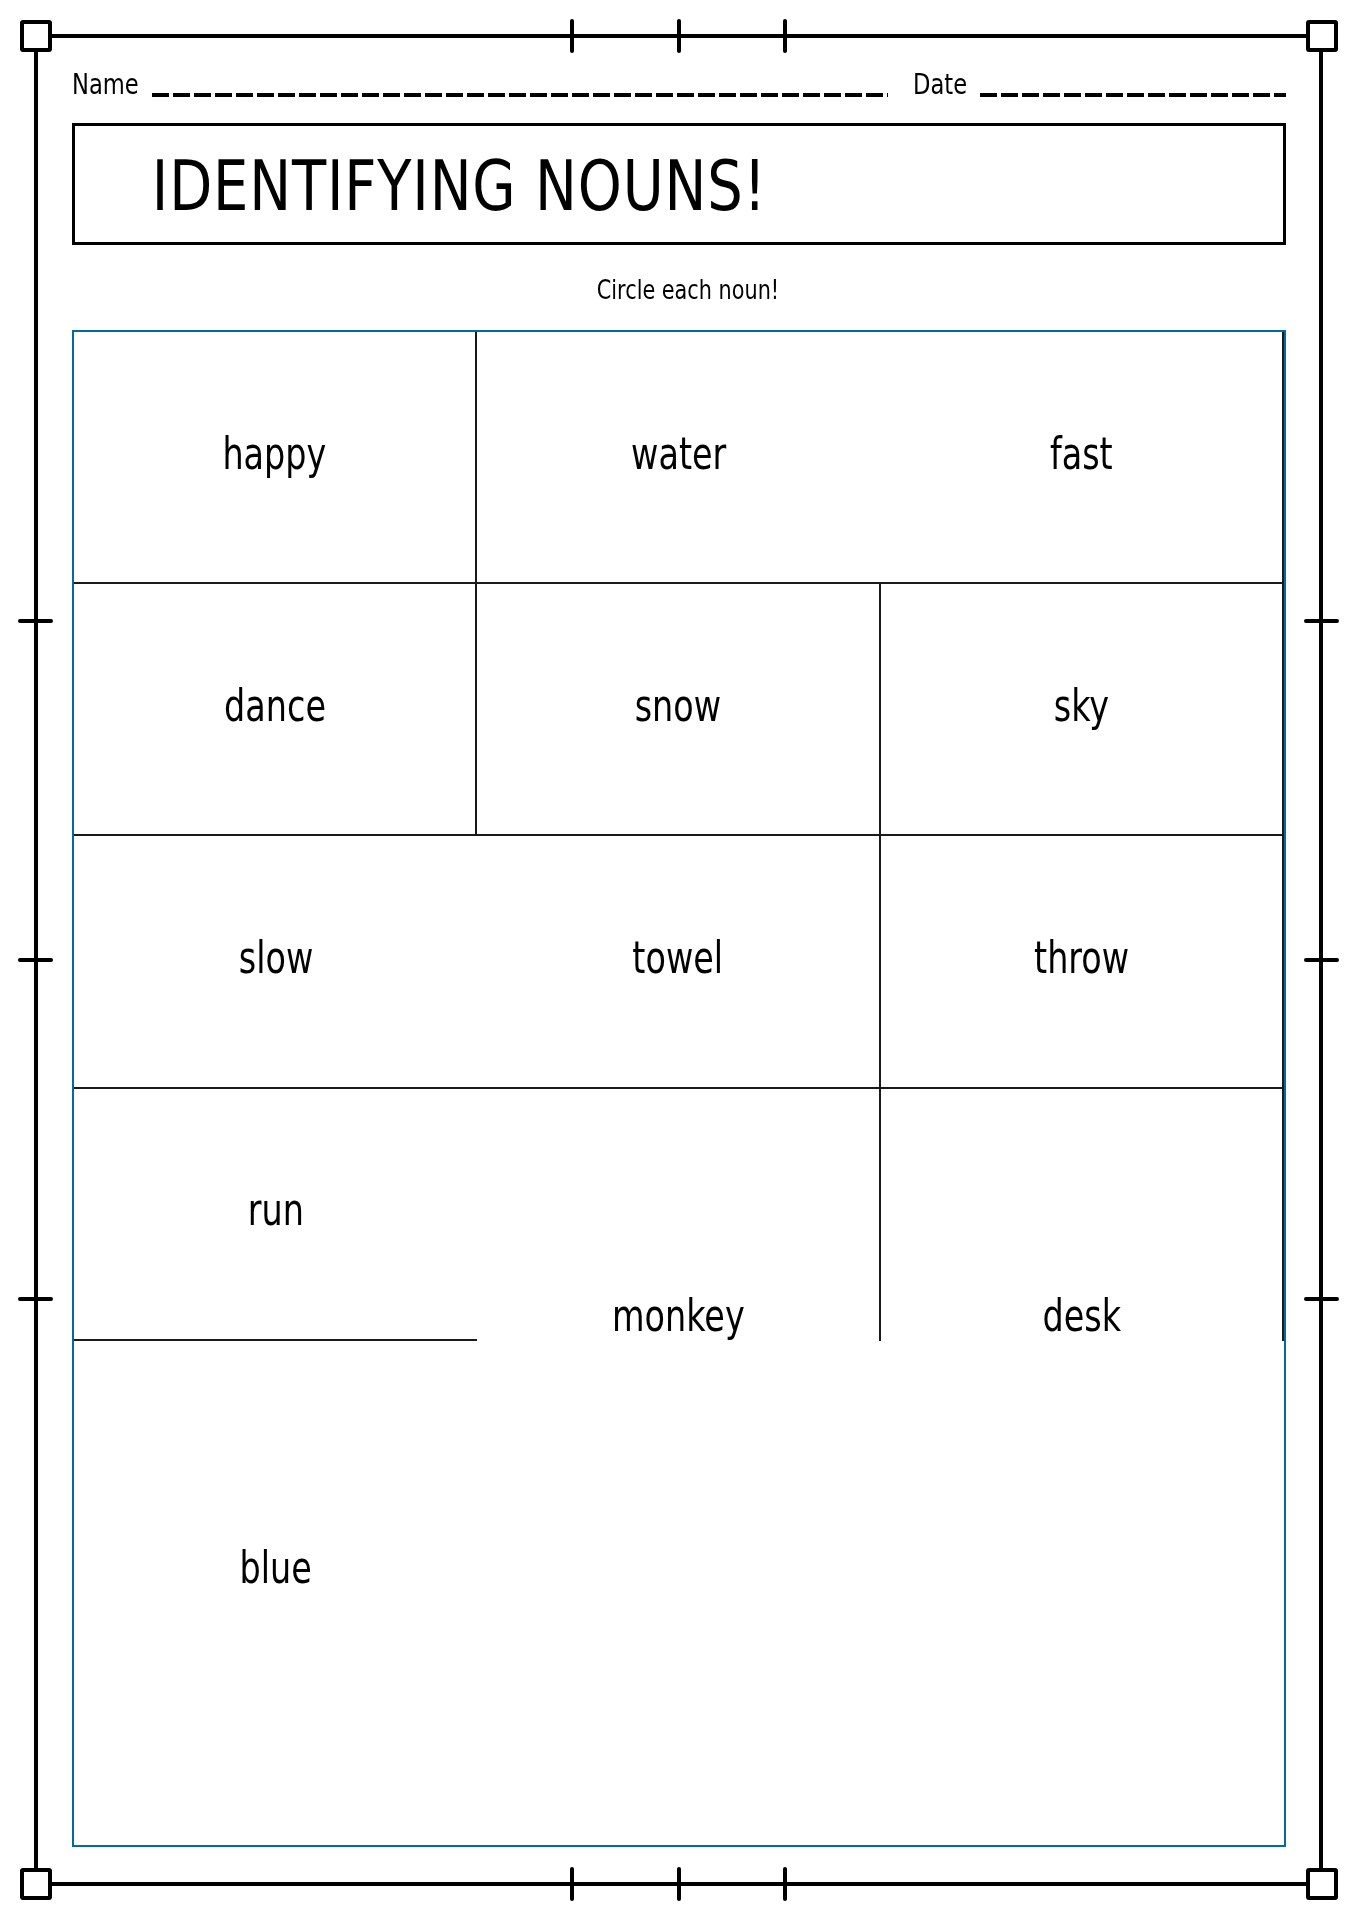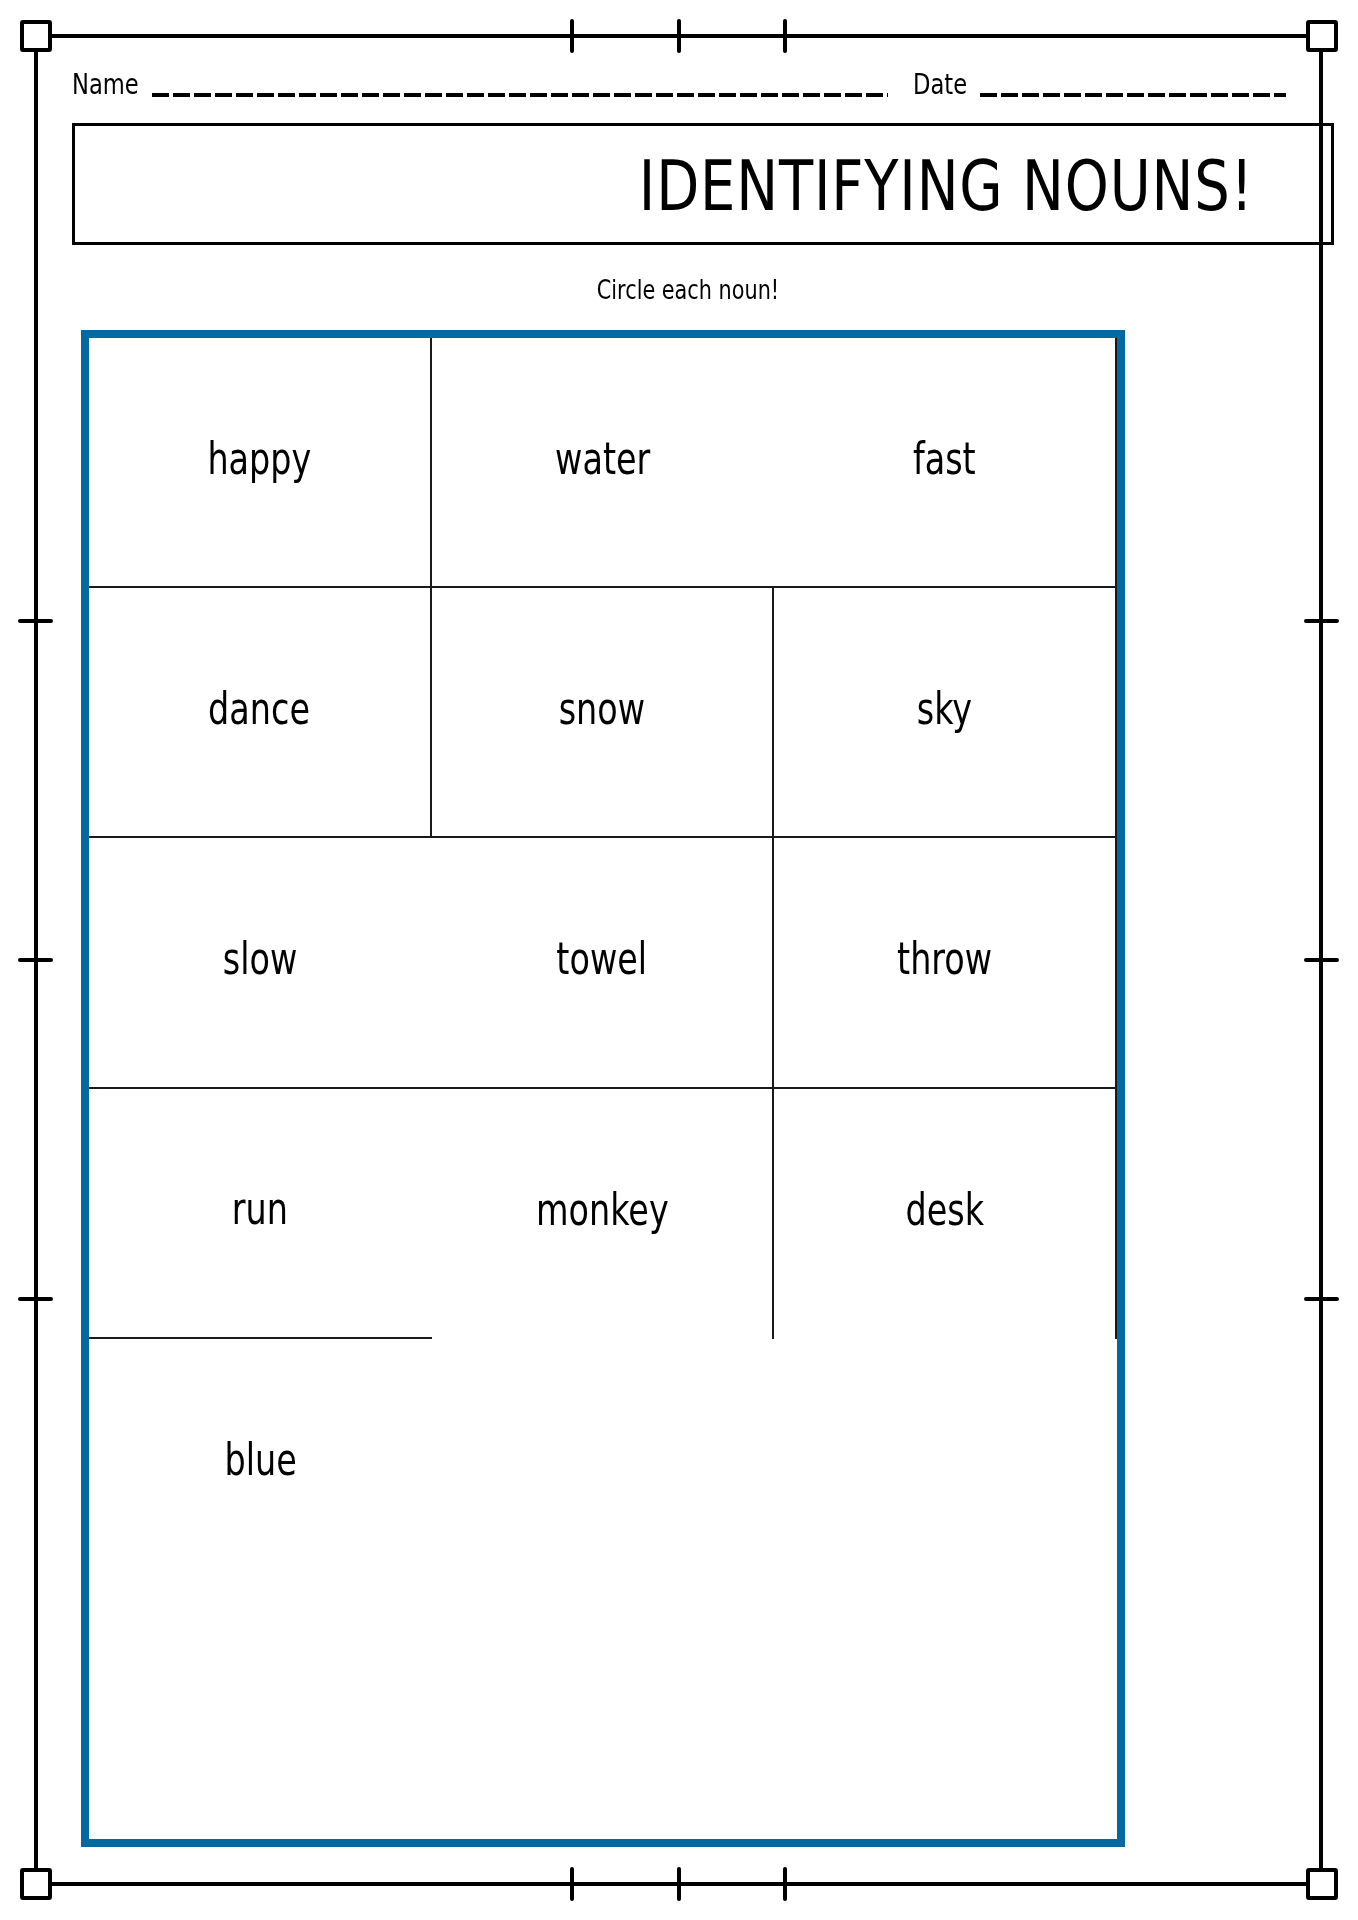--- a/index.html
+++ b/index.html
@@ -71,22 +71,21 @@
     
     .title-box {
       position: absolute;
       left: 72px;
       top: 123px;
       width: 1208px;
       height: 116px;
       border: 3.5px solid #000;
       display: flex;
       align-items: center;
-      justify-content: flex-end;
-      padding-left: 48px;
+      justify-content: flex-start;
     }
     .title-text {
       font-size: 70px;
       letter-spacing: 1px;
       white-space: nowrap;
       transform: scaleX(0.8);
       margin-top: 4px;
     }
 
     .subtitle {
@@ -99,40 +98,40 @@
       line-height: 36px;
     }
     .subtitle span {
       display: inline-block;
       transform: scaleX(0.8);
     }
 
     
     .grid {
       position: absolute;
-      left: 81px;
+      left: 72px;
       top: 330px;
-      width: 1044px;
+      width: 1214px;
       height: 1517px;
-      border: 8px solid #0369a1;
+      border: 2px solid #0369a1;
       box-sizing: border-box;
       display: grid;
       grid-template-columns: repeat(3, 1fr);
       grid-template-rows: repeat(6, 1fr);
     }
     .cell {
       border-right: 2px solid #1a1a1a;
       border-bottom: 2px solid #1a1a1a;
       display: flex;
       align-items: center;
       justify-content: center;
       box-sizing: border-box;
     }
     .cell.col-last { border-right: none; }
-    .cell.row-last { border-bottom: none; }
+    .cell.row-last { border-bottom: none; align-items: flex-end; }
     .word {
       font-size: 44px;
       white-space: nowrap;
       display: inline-block;
       transform: scaleX(0.76);
       margin-top: -8px;
     }
   </style>
 </head>
 <body>

